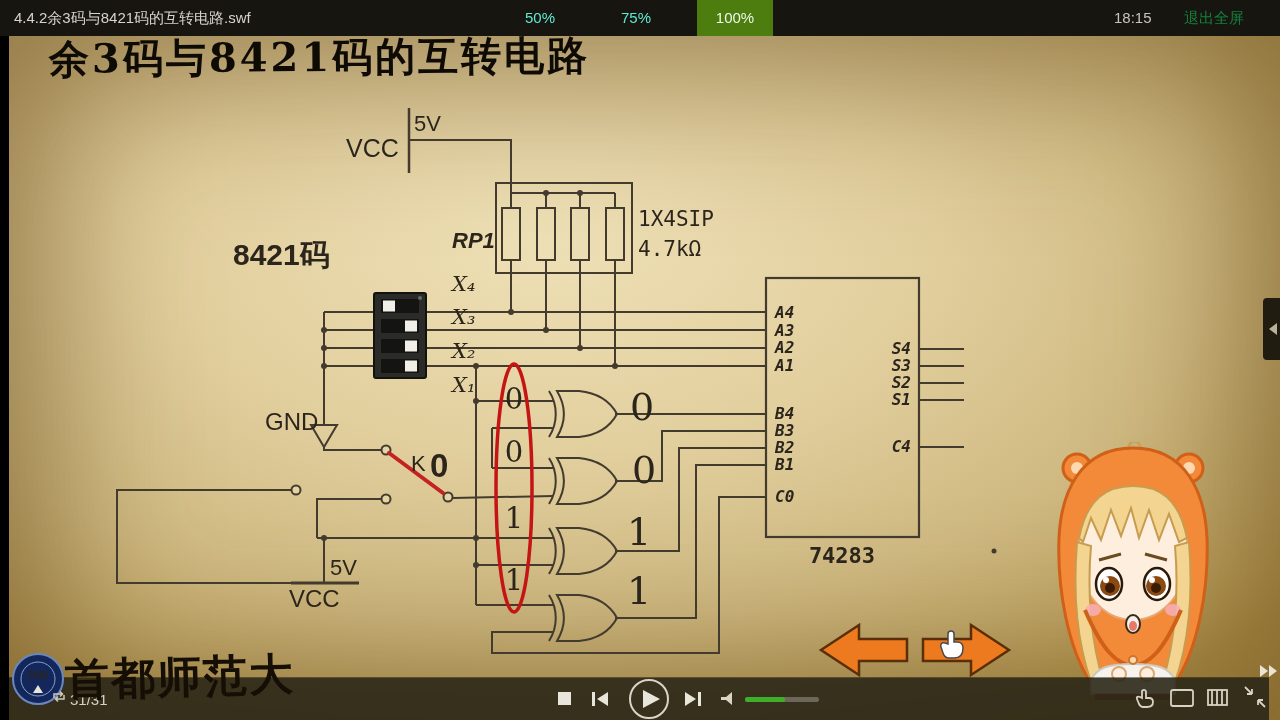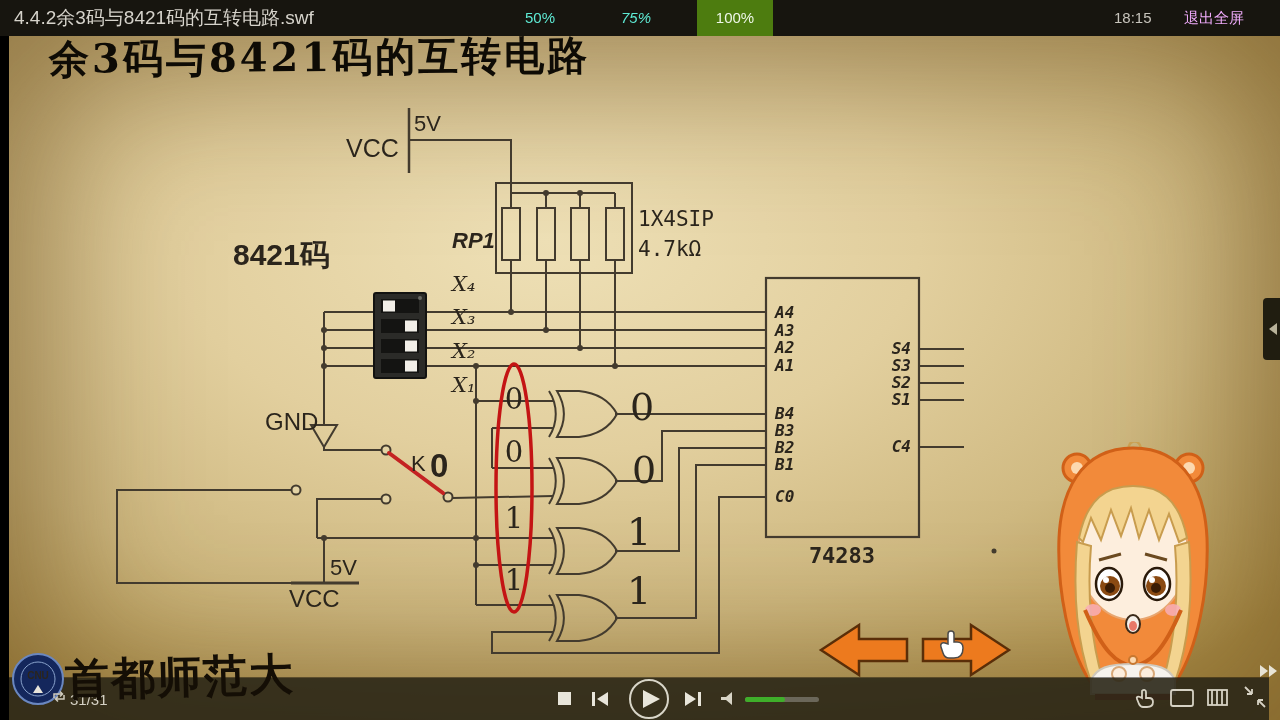--- a/index.html
+++ b/index.html
@@ -1,26 +1,26 @@
 <!DOCTYPE html>
 <html><head>
 <meta charset="utf-8">
 <style>
   html,body{margin:0;padding:0;background:#000;}
   #app{position:relative;width:1280px;height:720px;overflow:hidden;font-family:"Liberation Sans",sans-serif;}
 
   
   #topbar{position:absolute;left:0;top:0;width:1280px;height:36px;background:#17150f;z-index:20;}
-  #topbar .fname{position:absolute;left:14px;top:0;height:36px;line-height:36px;color:#d6d3cb;font-size:19px;white-space:nowrap;}
+  #topbar .fname{position:absolute;left:14px;top:0;height:36px;line-height:36px;color:#d6d3cb;font-size:15px;white-space:nowrap;}
   .zoomopt{position:absolute;top:0;height:36px;line-height:36px;color:#5eead4;font-size:15px;text-align:center;cursor:default;}
   #zoom50{left:512px;width:56px;}
-  #zoom75{left:608px;width:56px;font-style:italic;}
+  #zoom75{left:608px;width:56px;}
   #zoom100{left:697px;width:76px;background:#4d7c0f;color:#eef7e8;}
   #clock{position:absolute;left:1114px;top:0;height:36px;line-height:36px;color:#c7c4bc;font-size:15px;}
-  #exitfs{position:absolute;left:1184px;top:0;height:48px;line-height:36px;color:#f0abfc;font-size:15px;}
+  #exitfs{position:absolute;left:1184px;top:0;height:48px;line-height:36px;color:#15803d;font-size:15px;}
 
   
   #stage{position:absolute;left:0;top:36px;width:1280px;height:684px;
     background:radial-gradient(ellipse 980px 560px at 42% 30%, #eee0b6 0%, #e2cf9e 38%, #cfb981 68%, #b2954e 100%);
     margin-left:9px;
   }
   #stage::after{content:"";position:absolute;inset:0;pointer-events:none;
     box-shadow:inset 0 0 150px 40px rgba(90,60,12,0.50);}
   #slide-title{position:absolute;left:40px;top:-6px;margin:0;z-index:2;
     font-family:"DejaVu Serif","Liberation Serif",serif;font-weight:800;

